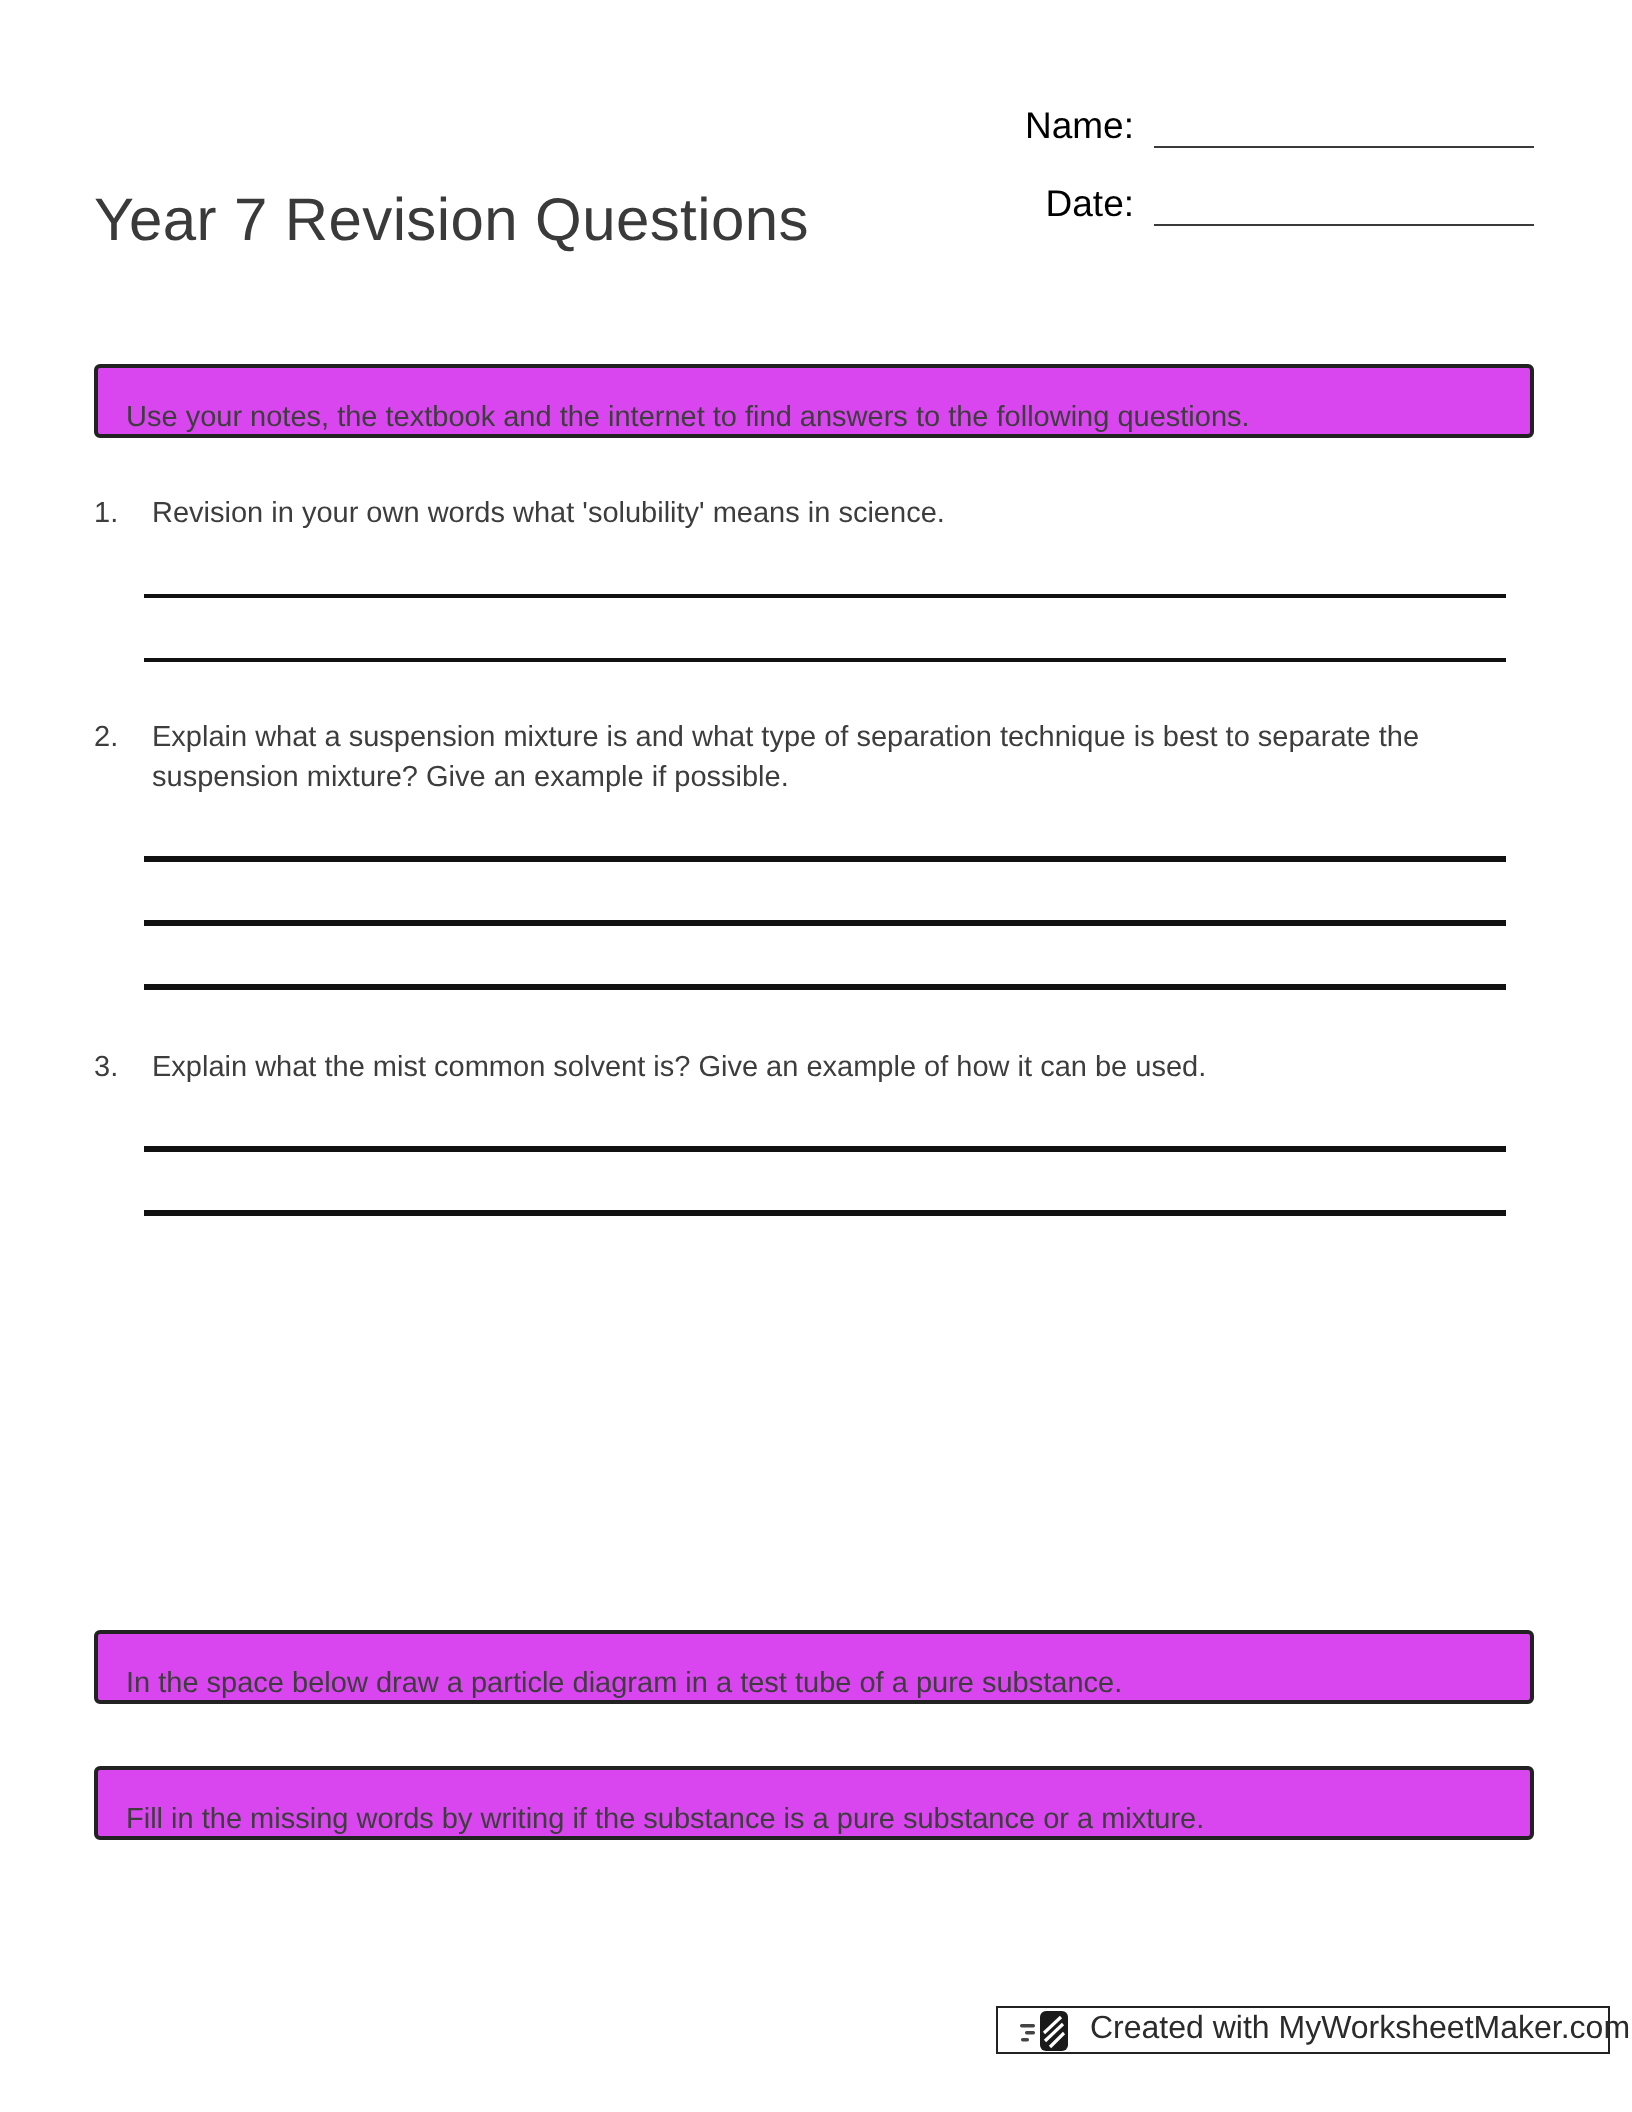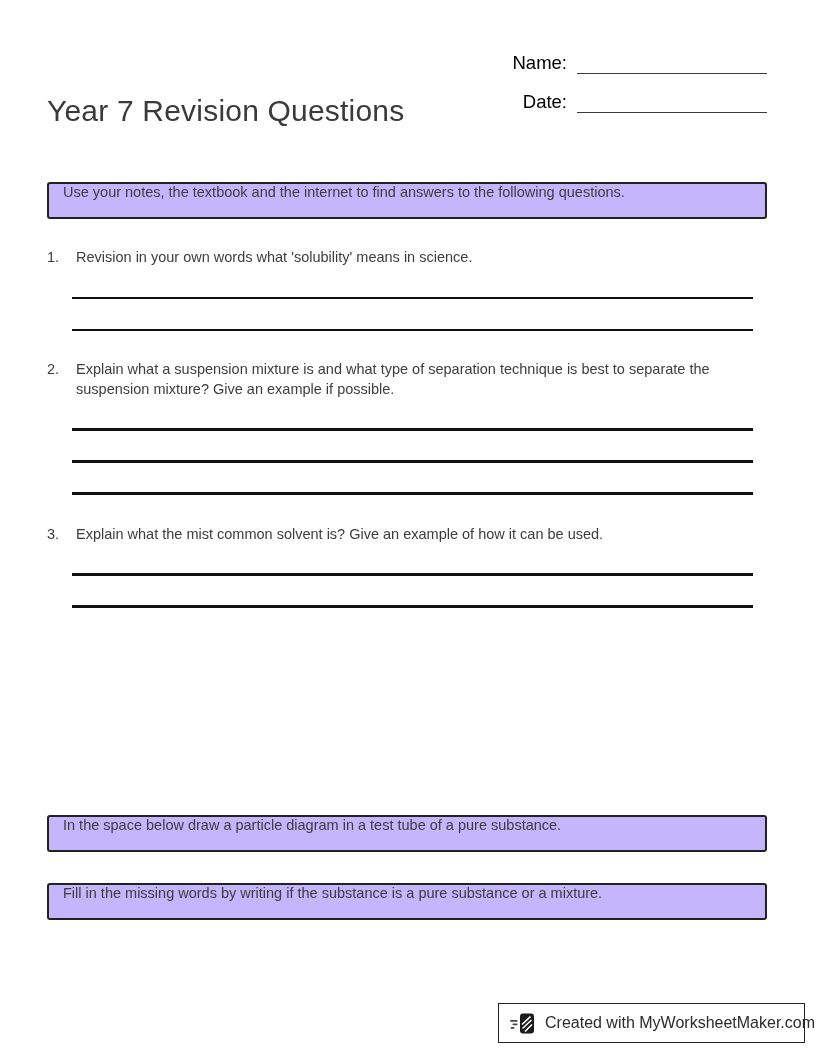--- a/index.html
+++ b/index.html
@@ -22,43 +22,43 @@
     font-size: 30px; font-weight: 400; color: #3a3a3a;
     letter-spacing: 0.2px; line-height: 36px;
   }
   .name-date { padding-top: 4px; }
   .field-row { display: flex; align-items: flex-end; justify-content: flex-end; margin-bottom: 16px; }
   .field-label { font-size: 18.5px; color: #000000; margin-right: 10px; line-height: 23px; }
   .field-line { width: 190px; height: 23px; border-bottom: 1.5px solid #3a3a3a; }
   
   .instruction-box {
     border: 2px solid #222222; border-radius: 3px;
-    height: 37px; display: flex; align-items: flex-start;
+    height: 37px; display: flex; align-items: flex-end;
     padding: 0 12px 0 14px;
     font-size: 14.5px; color: #3d3d3d;
-    background: #c4b5fd;
+    background: #d946ef;
   }
   .box1 { margin-top: 53px; }
   .box2 { margin-top: 31px; }
   .box3 { margin-top: 207px; }
   
   .question { display: flex; font-size: 14.5px; line-height: 19.5px; color: #3d3d3d; }
   .q1 { margin-top: 29px; }
   .q2 { margin-top: 29px; }
   .q3 { margin-top: 30px; }
   .q-num { width: 29px; flex: none; }
   .q-text { flex: 1; padding-right: 2px; }
   
   .answer-lines { margin-left: 25px; width: 681px; }
   .answer-line { height: 2.5px; background: #111111; margin-top: 29.5px; }
   .answer-lines .answer-line:first-child { margin-top: 29px; }
   
   .footer-badge {
     position: absolute; top: 1003px; right: 11px;
-    width: 307px; height: 40px;
+    width: 307px; height: 24px;
     border: 1.5px solid #222222;
     background: #ffffff;
     display: flex; align-items: center;
     padding: 0 12px 0 11px;
   }
   .footer-logo { flex: none; margin-right: 8px; display: flex; align-items: center; }
   .footer-text { font-size: 16px; color: #2b2b2b; white-space: nowrap; }
 </style>
 </head>
 <body>

